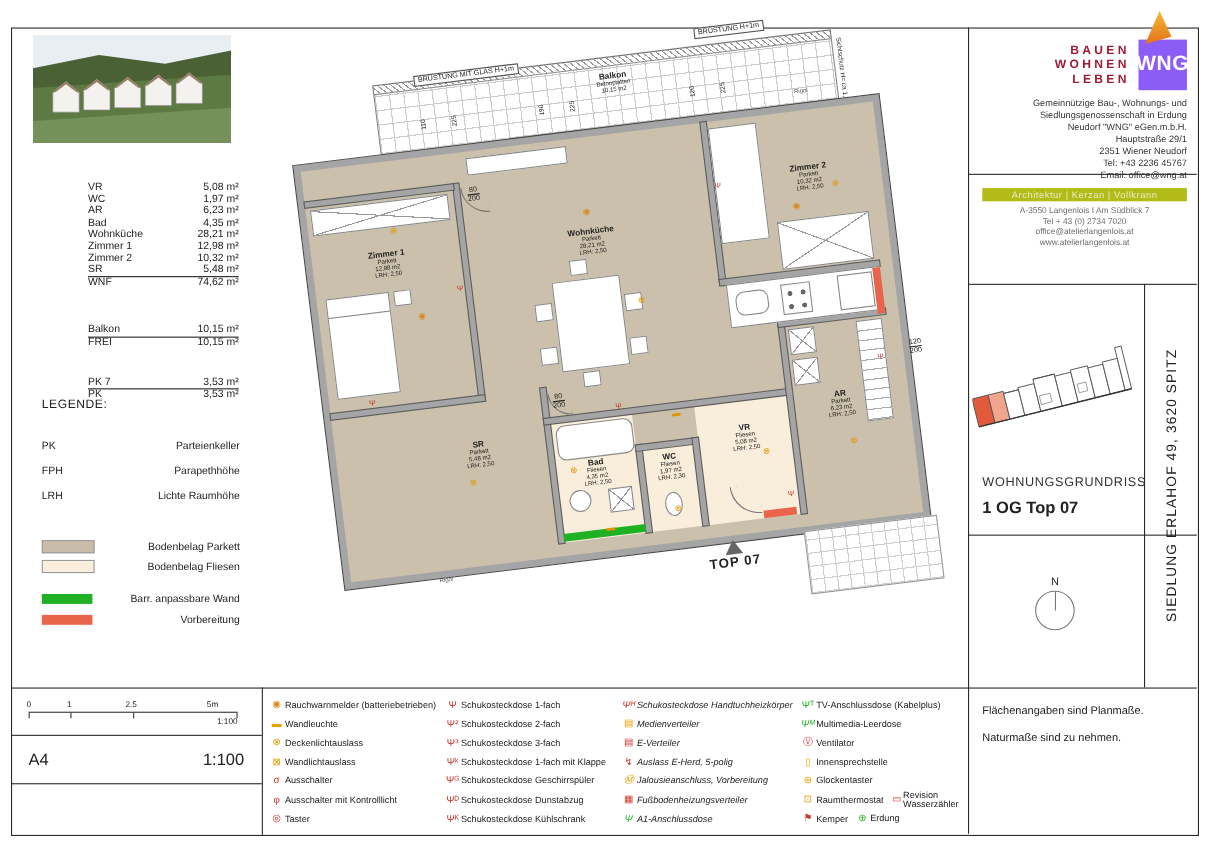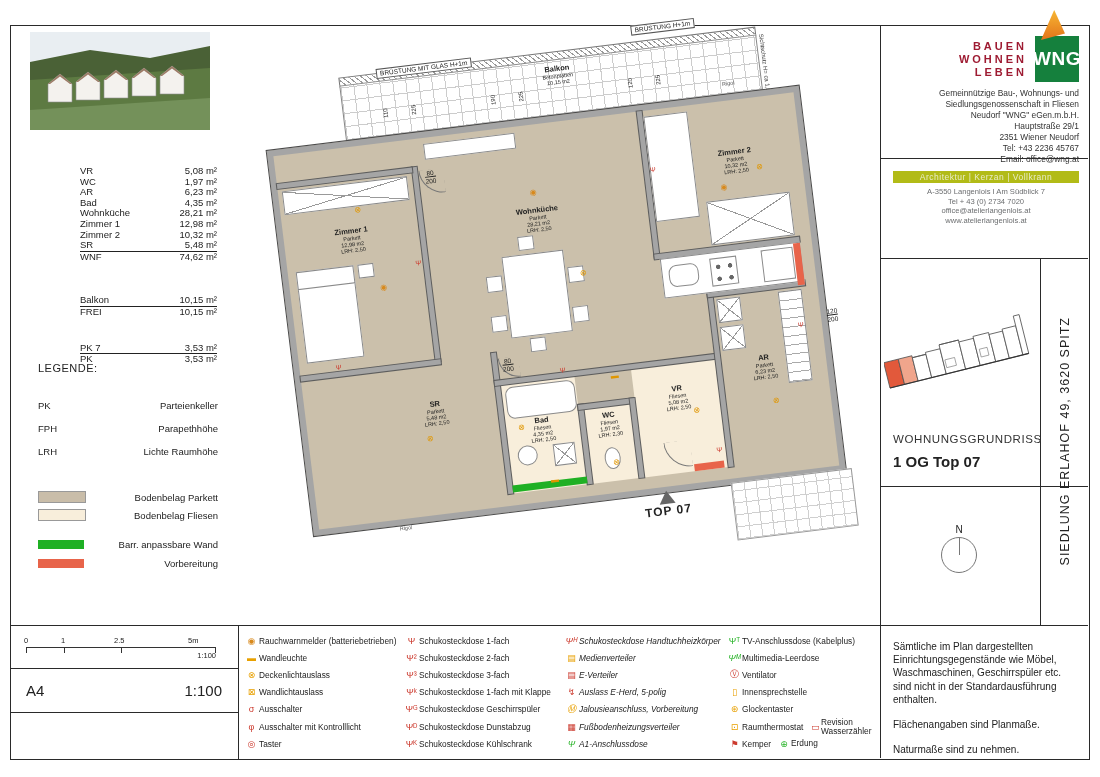--- a/index.html
+++ b/index.html
@@ -49,21 +49,21 @@
   .symcol{position:absolute;top:7px;}
   .symrow{display:flex;align-items:center;height:17.2px;white-space:nowrap;}
   .symg{width:15px;text-align:center;font-size:9px;flex:0 0 15px;}
   .symg2{width:14px;text-align:center;font-size:9px;margin-left:6px;}
   .syml2{max-width:56px;white-space:normal;line-height:8.6px;}
 
   
   .wng{left:893px;top:36px;width:186px;}
   .wng-brandrow{display:flex;justify-content:flex-end;align-items:center;gap:8px;}
   .wng-words{text-align:right;color:#9e1b32;font-weight:bold;font-size:11px;letter-spacing:3px;line-height:13px;}
-  .wng-logo{position:relative;width:44px;height:46px;background:#15803d;display:flex;align-items:center;justify-content:center;}
+  .wng-logo{position:relative;width:44px;height:46px;background:#8b5cf6;display:flex;align-items:center;justify-content:center;}
   .wng-logo span{color:#fff;font-weight:bold;font-size:19px;letter-spacing:.5px;}
   .wng-flame{position:absolute;left:6px;top:-26px;width:24px;height:30px;
              background:linear-gradient(#f7b733,#e3731a);
              clip-path:polygon(55% 0,0 100%,100% 78%);}
   .wng-addr{margin-top:6px;text-align:right;font-size:8.4px;line-height:11px;color:#333;}
 
   .atelier{left:893px;top:168px;width:186px;}
   .at-name{text-align:right;color:#97999b;line-height:.92;}
   .at-name .l1{font-size:21px;letter-spacing:1px;}
   .at-name .l2{font-size:23px;letter-spacing:.5px;}
@@ -486,21 +486,21 @@
           <div>WOHNEN</div>
           <div>LEBEN</div>
       </div>
       <div class="wng-logo">
         <div class="wng-flame"></div>
         <span>WNG</span>
       </div>
     </div>
     <div class="wng-addr">
       <div>Gemeinnützige Bau-, Wohnungs- und</div>
-        <div>Siedlungsgenossenschaft in Fliesen</div>
+        <div>Siedlungsgenossenschaft in Erdung</div>
         <div>Neudorf "WNG" eGen.m.b.H.</div>
         <div>Hauptstraße 29/1</div>
         <div>2351 Wiener Neudorf</div>
         <div>Tel:   +43 2236 45767</div>
         <div>Email:   office@wng.at</div>
     </div>
   </div>
 
   <div class="abs atelier">
     <div class="at-banner">Architektur  |  Kerzan  |  Vollkrann</div>
@@ -538,21 +538,20 @@
   <div class="abs locstrip">
     <span>SIEDLUNG ERLAHOF 49, 3620 SPITZ</span>
   </div>
 
   <div class="abs north">
     <div class="nlet">N</div>
     <div class="ncirc"></div>
   </div>
 
   <div class="abs notes">
-    <p>Sämtliche im Plan dargestellten Einrichtungsgegenstände wie Möbel, Waschmaschinen, Geschirrspüler etc. sind nicht in der Standardausführung enthalten.</p>
       <p>Flächenangaben sind Planmaße.</p>
       <p>Naturmaße sind zu nehmen.</p>
   </div>
 
   <div class="abs plan">
 
     <div class="balhatch"></div>
     <div class="balcony"></div>
     <div class="edge-label" style="left:150px;top:-10px;">BRÜSTUNG MIT GLAS H+1m</div>
     <div class="edge-label" style="left:408px;top:-22px;">BRÜSTUNG H+1m</div>

